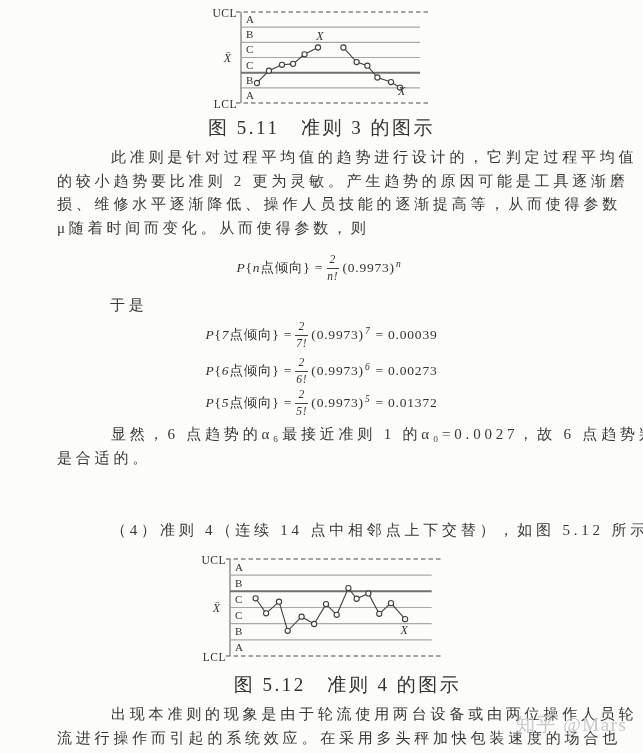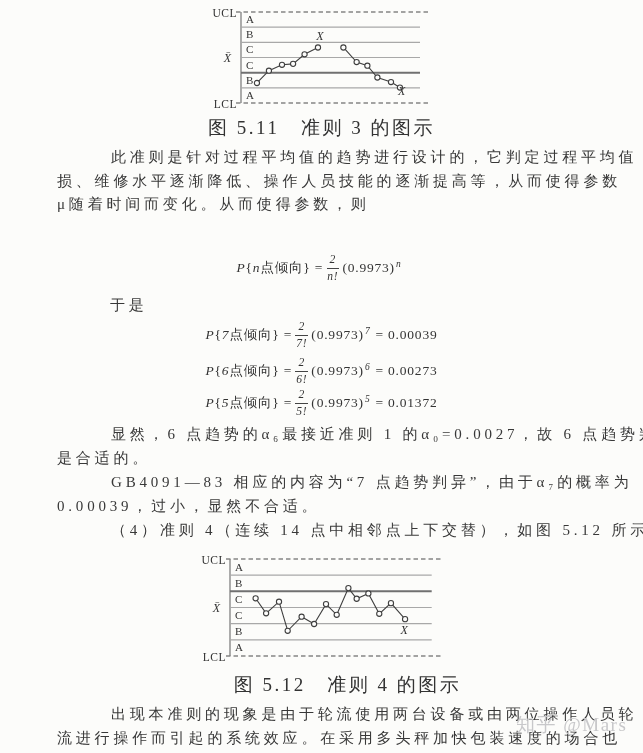--- a/index.html
+++ b/index.html
@@ -84,20 +84,21 @@
       <circle cx="377.398" cy="77.52" r="2.6" class="dot"></circle>
       <circle cx="391.00199999999995" cy="82.07000000000001" r="2.6" class="dot"></circle>
       <circle cx="399.952" cy="87.53" r="2.6" class="dot"></circle>
       <text x="401.74199999999996" y="95.265" text-anchor="middle" class="xnote">X</text>
     </svg>
 
   <div class="caption" style="top:115px;">图 5.11　准则 3 的图示</div>
 
   <div class="para" style="top:146px;left:57px;">
     <div class="line indent">此准则是针对过程平均值的趋势进行设计的，它判定过程平均值</div>
+    <div class="line">的较小趋势要比准则 2 更为灵敏。产生趋势的原因可能是工具逐渐磨</div>
     <div class="line">损、维修水平逐渐降低、操作人员技能的逐渐提高等，从而使得参数</div>
     <div class="line">μ随着时间而变化。从而使得参数，则</div>
   </div>
 
   <div class="formula" style="top:251px;">
     <span class="fvar">P</span>
       <span>{</span>
       <span class="fvar">n</span>
       <span>点倾向} =</span>
     <span class="frac">
@@ -153,24 +154,20 @@
     <span>(0.9973)</span>
       <sup>5</sup>
       <span class="fres">= 0.01372</span>
   </div>
 
   <div class="para" style="top:423px;left:57px;">
     <div class="line indent">显然，6 点趋势的α₆最接近准则 1 的α₀=0.0027，故 6 点趋势判异</div>
     <div class="line">是合适的。</div>
   </div>
 
-  <div class="para" style="top:471px;left:57px;">
-    <div class="line indent">GB4091—83 相应的内容为“7 点趋势判异”，由于α₇的概率为</div>
-    <div class="line">0.00039，过小，显然不合适。</div>
-  </div>
 
   <div class="para" style="top:519px;left:57px;">
     <div class="line indent">（4）准则 4（连续 14 点中相邻点上下交替），如图 5.12 所示。</div>
   </div>
 
   <svg id="chart-svg-1" class="chart" style="top:548px;" width="643" height="125">
       <line x1="226" y1="11" x2="443" y2="11" class="dashed"></line>
       <line x1="226" y1="108" x2="443" y2="108" class="dashed"></line>
       <line x1="230" y1="11" x2="230" y2="108" class="vborder"></line>
       <line x1="230" y1="27.166666666666668" x2="431.7" y2="27.166666666666668" class="zline"></line>

